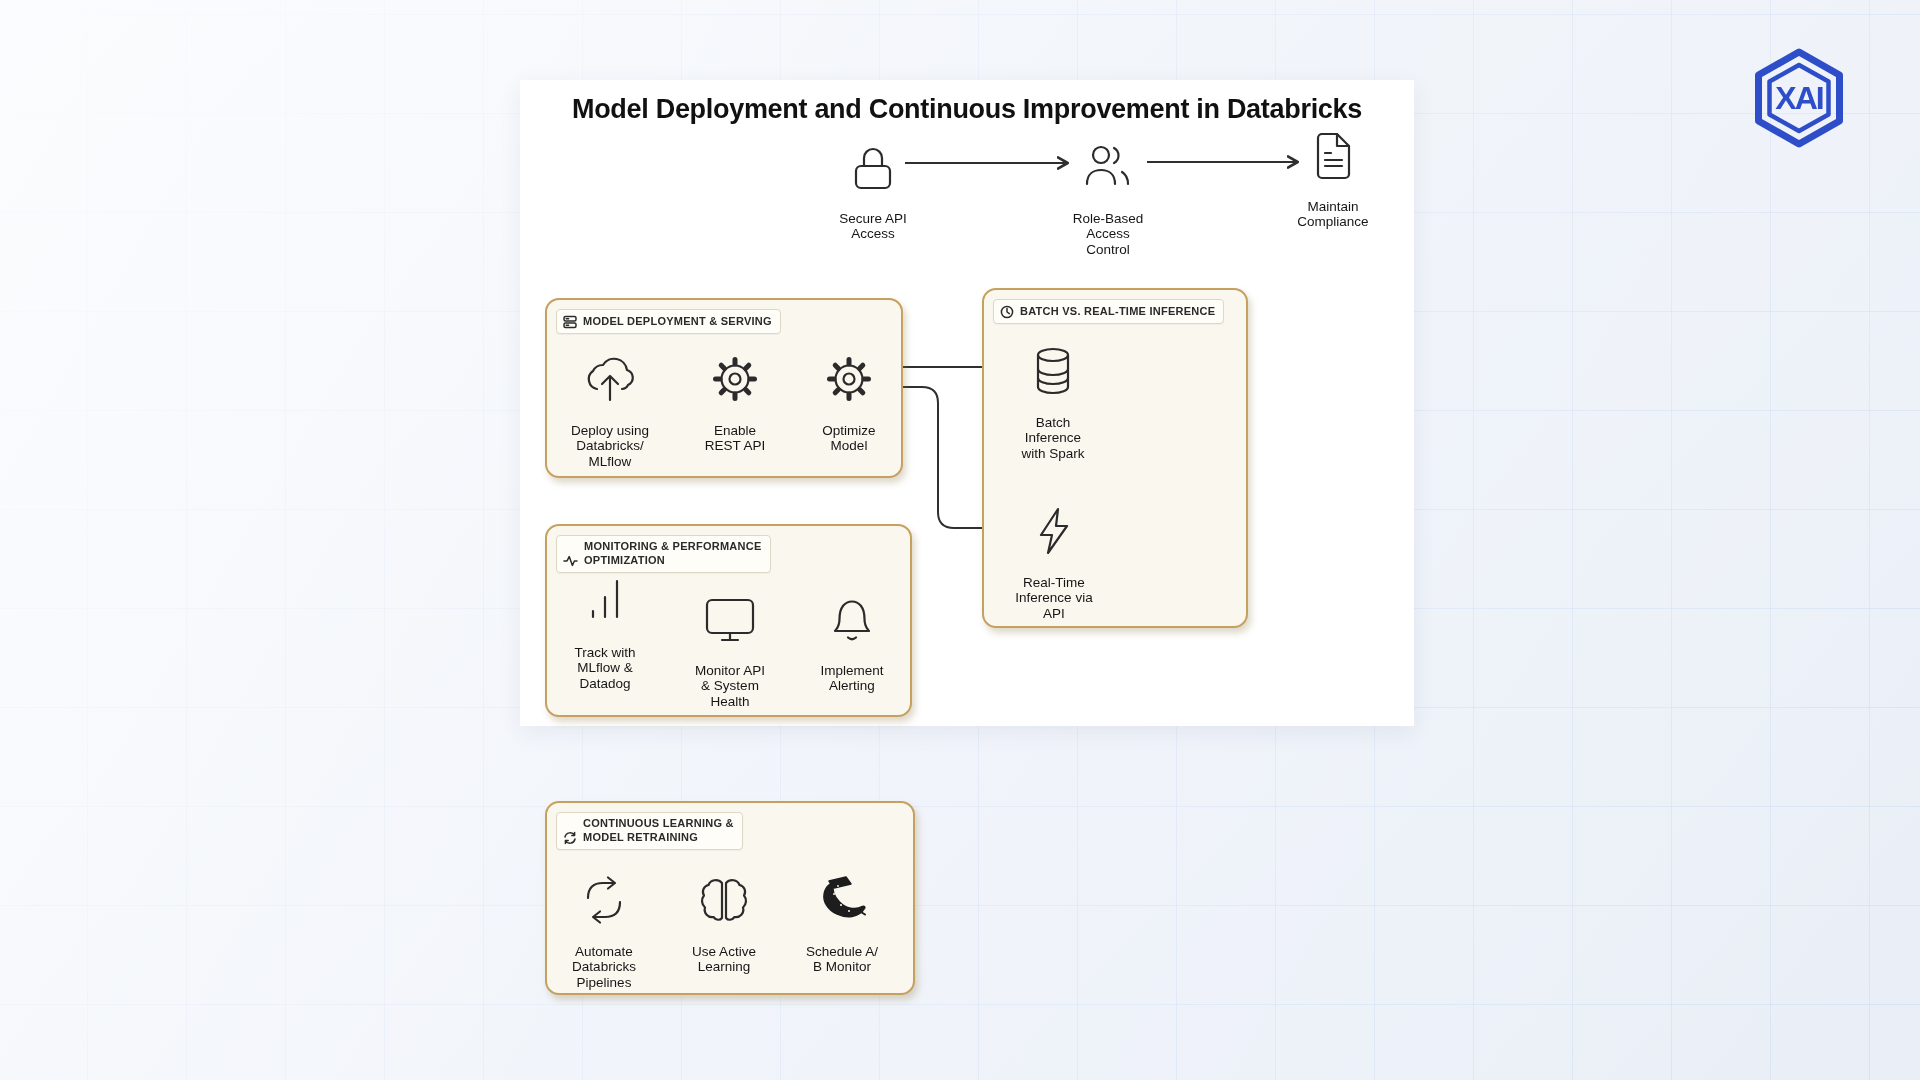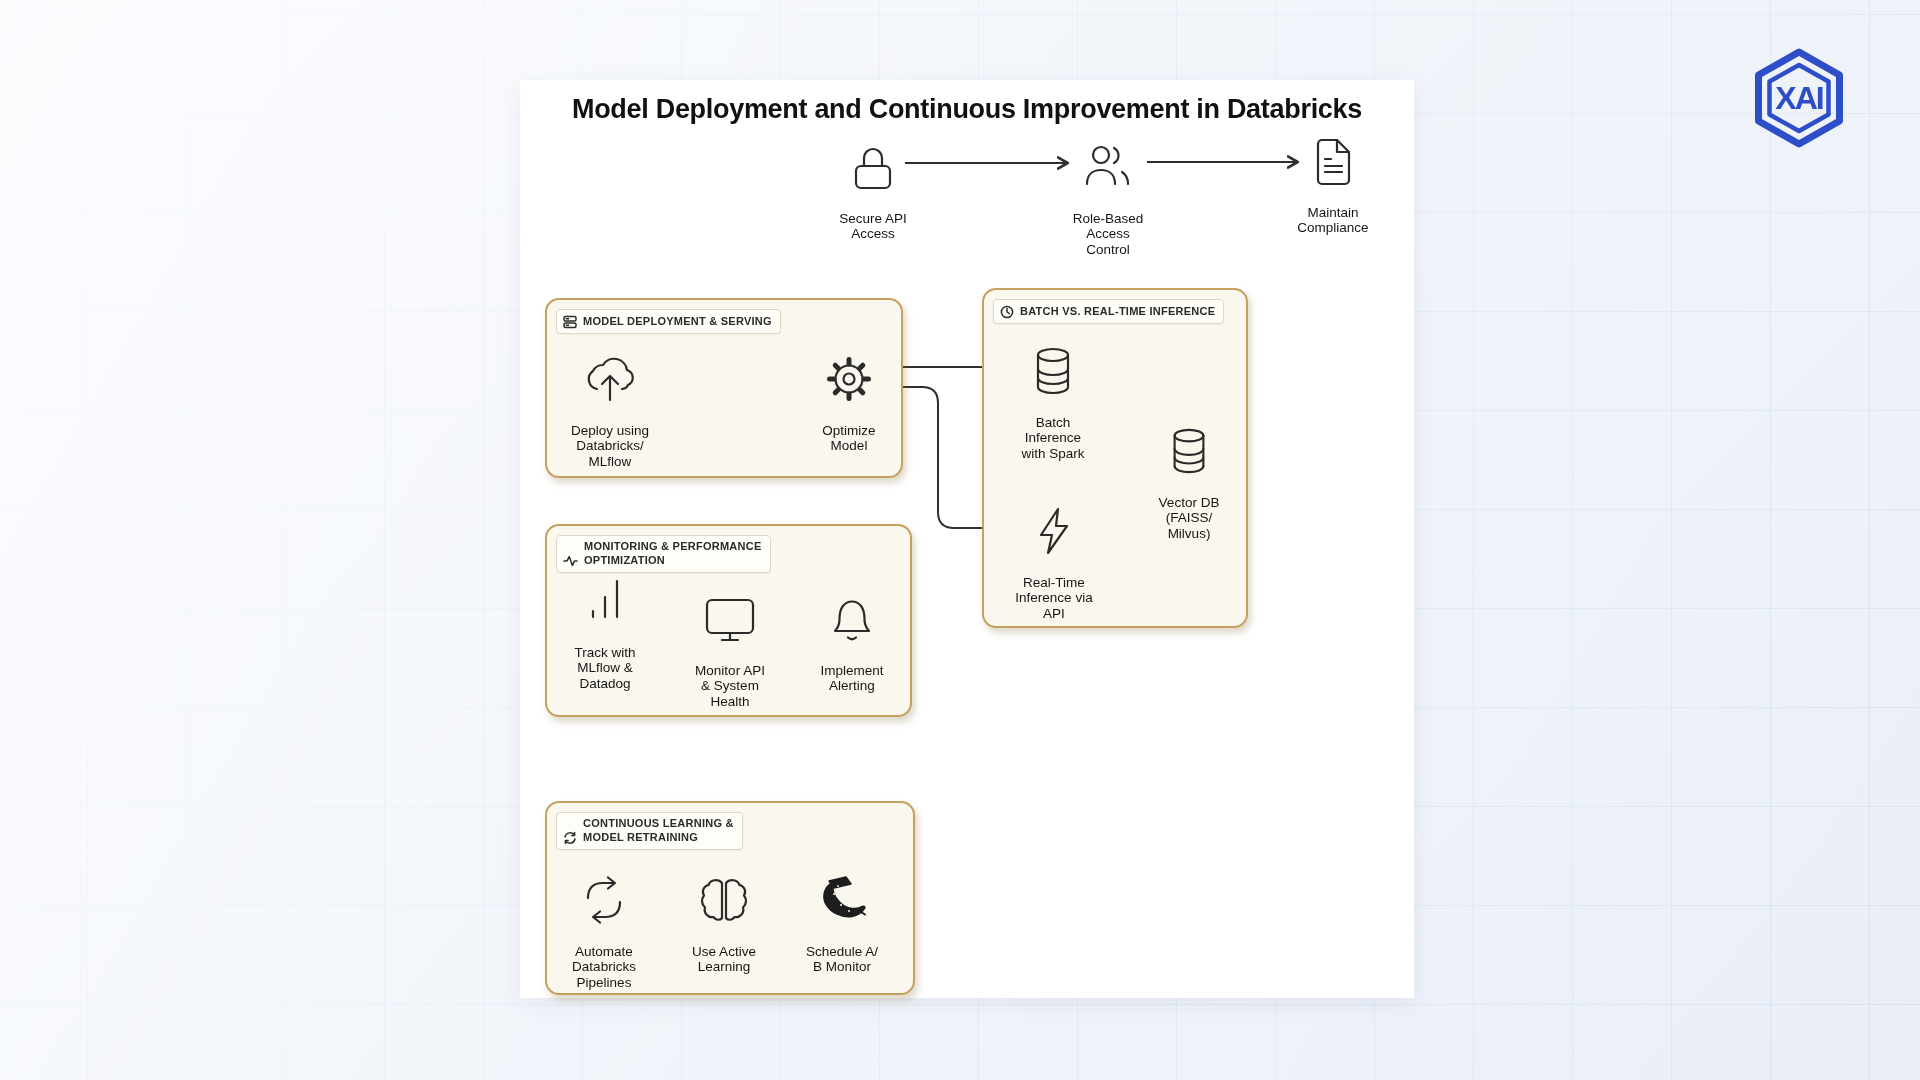--- a/index.html
+++ b/index.html
@@ -9,21 +9,21 @@
     background:
       linear-gradient(120deg, rgba(251,252,254,.95) 0%, rgba(243,246,251,.6) 45%, rgba(233,238,247,.2) 100%),
       linear-gradient(rgba(178,203,238,.38) 1.5px, transparent 1.5px),
       linear-gradient(90deg, rgba(178,203,238,.38) 1.5px, transparent 1.5px),
       linear-gradient(135deg, #f8fafd 0%, #eef2f9 60%, #e9eef6 100%);
     background-size: auto, 99px 99px, 99px 99px, auto;
     background-position: 0 0, -12px 14px, -12px 14px, 0 0;
     position: relative;
   }
   .canvas {
-    position:absolute; left:520px; top:80px; width:894px; height:918px;
+    position:absolute; left:520px; top:80px; width:894px; height:646px;
     background:#ffffff; box-shadow: 0 6px 22px rgba(40,60,100,.07);
   }
   .title {
     position:absolute; top:14px; left:0; width:100%;
     text-align:center; font-size:27px; font-weight:bold; color:#111;
     letter-spacing:-0.3px;
   }
   .arrow-layer { position:absolute; inset:0; pointer-events:none; }
   .node { position:absolute; width:120px; text-align:center; }
   .node .islot { height:58px; display:flex; align-items:center; justify-content:center; }
@@ -103,21 +103,21 @@
       <path d="M32,6 a8.5,8.5 0 0 1 0,15"></path>
       <path d="M5,42 c0,-10 6.5,-14 14,-14 s14,4 14,14"></path>
       <path d="M40,30 c4,2.5 6,6.5 6,12"></path>
     </svg>
       </div>
     <div class="nlabel">Role-Based
 Access
 Control</div>
   </div>
 
-  <div class="node tnode" style="left:753px;top:54px">
+  <div class="node tnode" style="left:753px;top:48px">
     <div class="islot">
         <svg class="ic" width="52" height="52" viewBox="0 0 52 52">
       <path d="M30,4 H15 a4,4 0 0 0 -4,4 V44 a4,4 0 0 0 4,4 H38 a4,4 0 0 0 4,-4 V16 Z"></path>
       <path d="M30,4 V16 H42"></path>
       <path d="M18,23 H24 M18,30 H35 M18,36 H35"></path>
     </svg>
       </div>
     <div class="nlabel">Maintain
 Compliance</div>
   </div>
@@ -135,31 +135,45 @@
       <div class="islot">
           <svg class="ic" width="52" height="52" viewBox="0 0 52 52">
         <path d="M13,36 A10,10 0 0 1 9,18 A11,11 0 0 1 19,12 A13,13 0 0 1 43,17 A8,8 0 0 1 44,32 A7,7 0 0 1 38,36"></path>
         <path d="M26,47 V24 M18,31 L26,23 L34,31"></path>
       </svg>
         </div>
       <div class="nlabel">Deploy using
 Databricks/
 MLflow</div>
     </div>
-    <div class="node" style="left:242px;top:50px">
+    <div class="node" style="left:128px;top:50px">
       <div class="islot">
           <svg class="ic" width="48" height="48" viewBox="0 0 48 48">
         <circle cx="24" cy="24" r="13.5"></circle>
         <circle cx="24" cy="24" r="5.5"></circle>
         <g stroke-width="5">
           <path d="M39,24 H43.5 M24,39 V43.5 M9,24 H4.5 M24,9 V4.5"></path>
           <path d="M34.6,34.6 L37.8,37.8 M13.4,34.6 L10.2,37.8 M13.4,13.4 L10.2,10.2 M34.6,13.4 L37.8,10.2"></path>
         </g>
       </svg>
         </div>
+      <div class="nlabel">Enable
+REST API</div>
+    </div>
+    <div class="node" style="left:242px;top:50px">
+      <div class="islot">
+          <svg class="ic" width="48" height="48" viewBox="0 0 48 48">
+        <circle cx="24" cy="24" r="13.5"></circle>
+        <circle cx="24" cy="24" r="5.5"></circle>
+        <g stroke-width="5">
+          <path d="M39,24 H43.5 M24,39 V43.5 M9,24 H4.5 M24,9 V4.5"></path>
+          <path d="M34.6,34.6 L37.8,37.8 M13.4,34.6 L10.2,37.8 M13.4,13.4 L10.2,10.2 M34.6,13.4 L37.8,10.2"></path>
+        </g>
+      </svg>
+        </div>
       <div class="nlabel">Optimize
 Model</div>
     </div>
   </section>
 
   <section class="group" style="left:462px;top:208px;width:266px;height:340px">
     <div class="ghead">
       <svg class="hic" width="14" height="14" viewBox="0 0 14 14">
         <circle cx="7" cy="7" r="5.6"></circle>
         <path d="M7,3.6 V7 L9.4,8.6"></path>
@@ -182,34 +196,20 @@
     </div>
     <div class="node" style="left:10px;top:212px">
       <div class="islot">
           <svg class="ic" width="48" height="50" viewBox="0 0 48 50">
         <path d="M28,3 L11,29 H22 L18,47 L37,20 H26 Z"></path>
       </svg>
         </div>
       <div class="nlabel">Real-Time
 Inference via
 API</div>
-    </div>
-    <div class="node" style="left:145px;top:132px">
-      <div class="islot">
-          <svg class="ic" width="46" height="48" viewBox="0 0 48 50">
-        <ellipse cx="24" cy="9" rx="15" ry="6"></ellipse>
-        <path d="M9,9 V41 M39,9 V41"></path>
-        <path d="M9,23 A15,6 0 0 0 39,23"></path>
-        <path d="M9,32 A15,6 0 0 0 39,32"></path>
-        <path d="M9,41 A15,6 0 0 0 39,41"></path>
-      </svg>
-        </div>
-      <div class="nlabel">Vector DB
-(FAISS/
-Milvus)</div>
     </div>
   </section>
 
   <section class="group" style="left:25px;top:444px;width:367px;height:193px">
     <div class="ghead">
       <svg class="hic" width="15" height="14" viewBox="0 0 15 14">
         <path d="M1,7 H4 L6.2,2.6 L9.4,11.4 L11.4,7 H14"></path>
       </svg>
       <span class="gtitle">MONITORING &amp; PERFORMANCE
 OPTIMIZATION</span>

